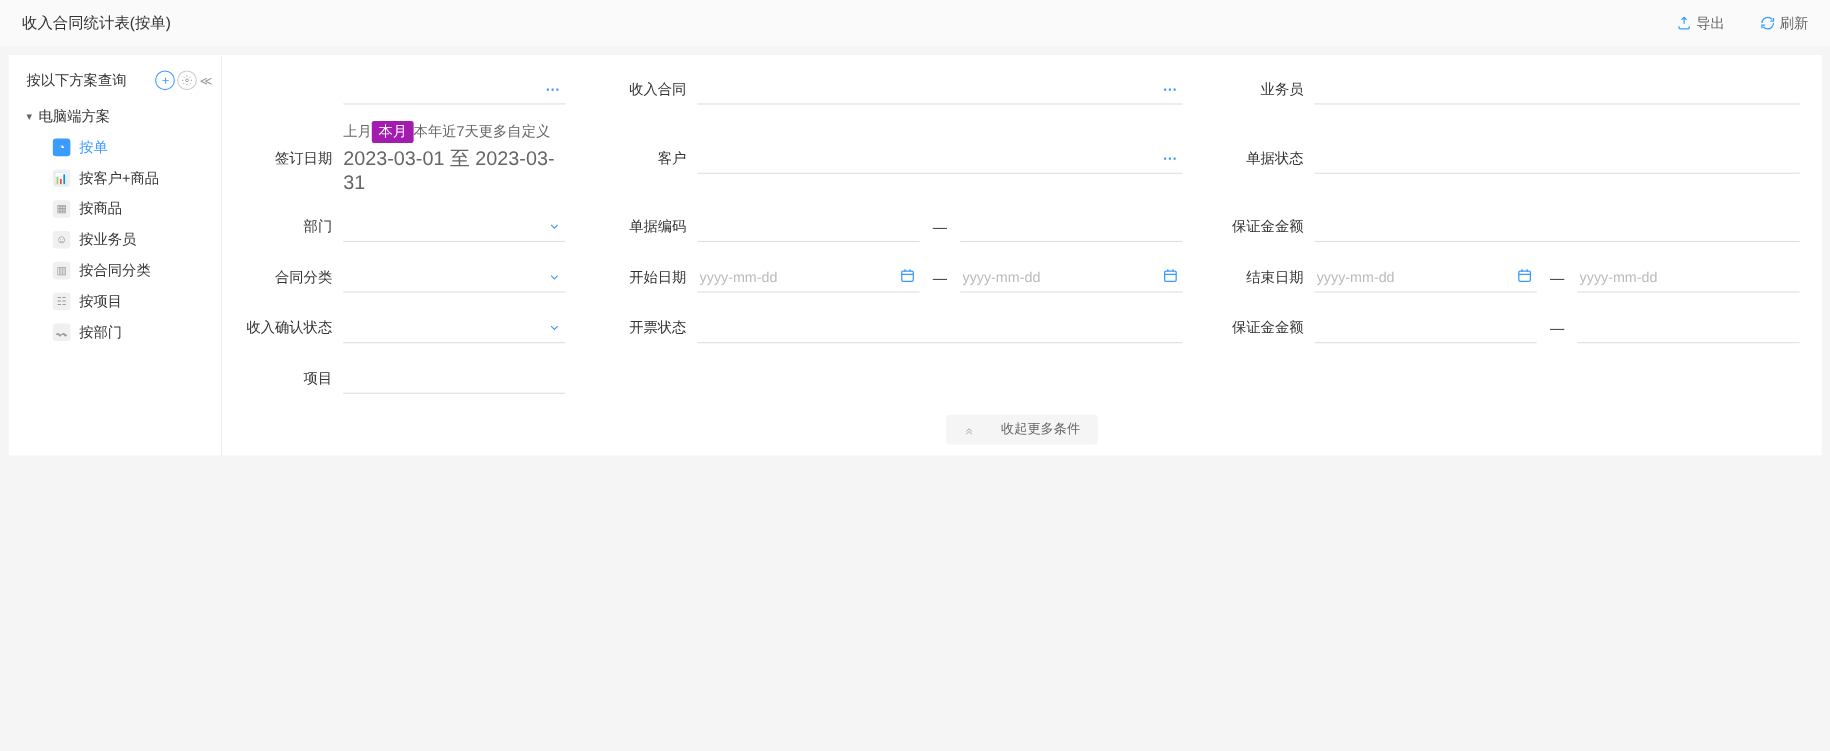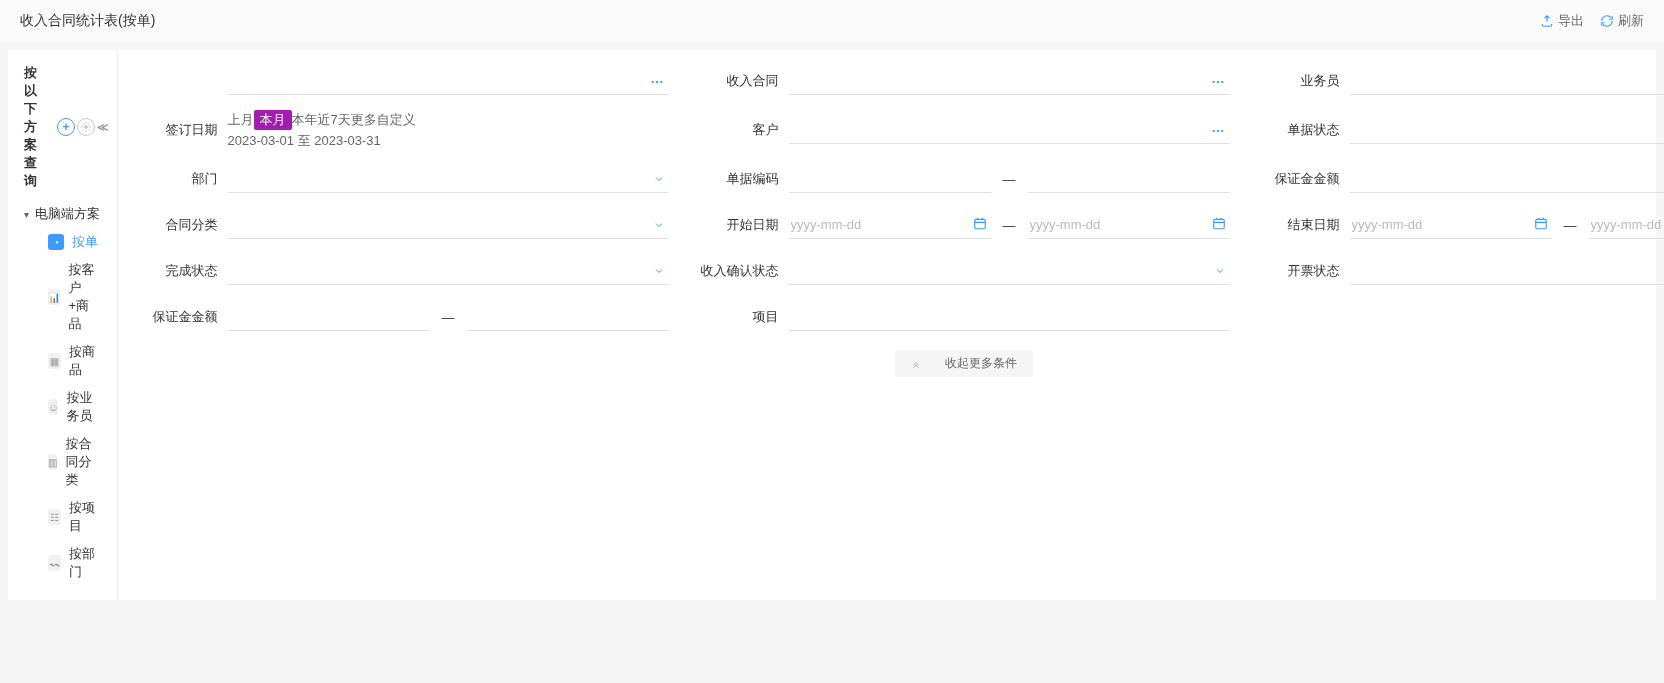--- a/index.html
+++ b/index.html
@@ -1,24 +1,24 @@
 <!DOCTYPE html>
 <html><head>
 <meta charset="utf-8">
 <style>
 * { box-sizing: border-box; margin: 0; padding: 0; }
 body { font-family: "Microsoft YaHei", -apple-system, sans-serif; font-size: 13px; color: #333; background: #f5f5f5; }
 .header { display: flex; align-items: center; justify-content: space-between; padding: 12px 20px; background: #fafafa; }
 .header h1 { font-size: 14px; font-weight: 400; color: #333; }
-.header-actions { display: flex; gap: 16px; }
+.header-actions { display: flex; gap: 32px; }
 .header-action { display: flex; align-items: center; gap: 4px; color: #666; cursor: pointer; font-size: 13px; }
 .header-action svg { width: 14px; height: 14px; }
 .main-panel { background: #fff; margin: 8px; display: flex; }
 .sidebar { width: 200px; padding: 14px 8px; border-right: 1px solid #eee; position: relative; }
-.sidebar-header { display: flex; align-items: center; gap: 20px; font-weight: bold; font-size: 13px; margin-bottom: 10px; padding-left: 8px; }
+.sidebar-header { display: flex; align-items: center; gap: 20px; font-weight: normal; font-size: 13px; margin-bottom: 10px; padding-left: 8px; }
 .sidebar-icons { display: flex; align-items: center; gap: 2px; margin-left: auto; }
 .icon-circle { width: 18px; height: 18px; border: 1px solid #3b9cff; border-radius: 50%; display: flex; align-items: center; justify-content: center; color: #3b9cff; font-size: 12px; cursor: pointer; }
 .icon-circle.gear { color: #999; border-color: #ccc; }
 .collapse-btn { color: #999; cursor: pointer; font-size: 11px; }
 .tree-item { display: flex; align-items: center; padding: 5px 8px; cursor: pointer; font-size: 13px; color: #333; }
 .tree-item.parent { font-weight: 400; }
 .tree-item.child { padding-left: 32px; gap: 8px; }
 .tree-item.active { color: #3b9cff; }
 .tree-caret { margin-right: 6px; font-size: 10px; color: #666; }
 .tree-icon { width: 16px; height: 16px; border-radius: 3px; display: flex; align-items: center; justify-content: center; font-size: 10px; background: #f0f0f0; color: #999; }
@@ -34,21 +34,21 @@
 .filter-label { width: 90px; text-align: right; padding-right: 10px; color: #333; font-size: 13px; flex-shrink: 0; }
 .filter-control { flex: 1; position: relative; display: flex; align-items: center; }
 .input-underline { flex: 1; border: none; border-bottom: 1px solid #e0e0e0; padding: 6px 24px 6px 2px; font-size: 13px; outline: none; background: transparent; min-width: 0; }
 .input-underline::placeholder { color: #bbb; }
 .ctrl-icon { position: absolute; right: 4px; top: 50%; transform: translateY(-50%); color: #3b9cff; cursor: pointer; display: flex; }
 .ctrl-icon.dots { letter-spacing: 1px; font-weight: bold; }
 .chevron-down { width: 12px; height: 12px; }
 .date-tabs { display: flex; align-items: center; flex-wrap: wrap; font-size: 13px; }
 .date-tab { cursor: pointer; color: #666; }
 .date-tab.active { background: #a21caf; color: #fff; padding: 1px 6px; border-radius: 2px; }
-.date-range-text { color: #666; font-size: 13px; }
+.date-range-text { color: #666; font-size: 18px; }
 .range-sep { padding: 0 12px; color: #333; }
 .range-half { flex: 1; position: relative; display: flex; }
 .cal-icon { position: absolute; right: 4px; top: 50%; transform: translateY(-50%); color: #3b9cff; }
 .collapse-bar { text-align: center; margin: 16px 0 10px; }
 .collapse-pill { display: inline-flex; align-items: center; gap: 24px; background: #f5f5f5; padding: 5px 16px; border-radius: 3px; cursor: pointer; color: #666; font-size: 12px; }
 </style>
 </head>
 <body>
 
 <div class="header">
@@ -254,31 +254,20 @@
           </div>
           <span class="range-sep">—</span>
           <div class="range-half">
             <input class="input-underline" placeholder="yyyy-mm-dd" style="">
 
           </div>
         </div>
       </div>
 
       <div class="filter-row">
-        <span class="filter-label">完成状态</span>
-        <div class="filter-control">
-          <input class="input-underline" style="">
-          <span class="ctrl-icon">
-              <svg class="chevron-down" viewBox="0 0 24 24" fill="none" stroke="currentColor" stroke-width="2">
-                <polyline points="6 9 12 15 18 9"></polyline>
-              </svg>
-            </span>
-        </div>
-      </div>
-      <div class="filter-row">
         <span class="filter-label">收入确认状态</span>
         <div class="filter-control">
           <input class="input-underline" style="">
           <span class="ctrl-icon">
               <svg class="chevron-down" viewBox="0 0 24 24" fill="none" stroke="currentColor" stroke-width="2">
                 <polyline points="6 9 12 15 18 9"></polyline>
               </svg>
             </span>
         </div>
       </div>

